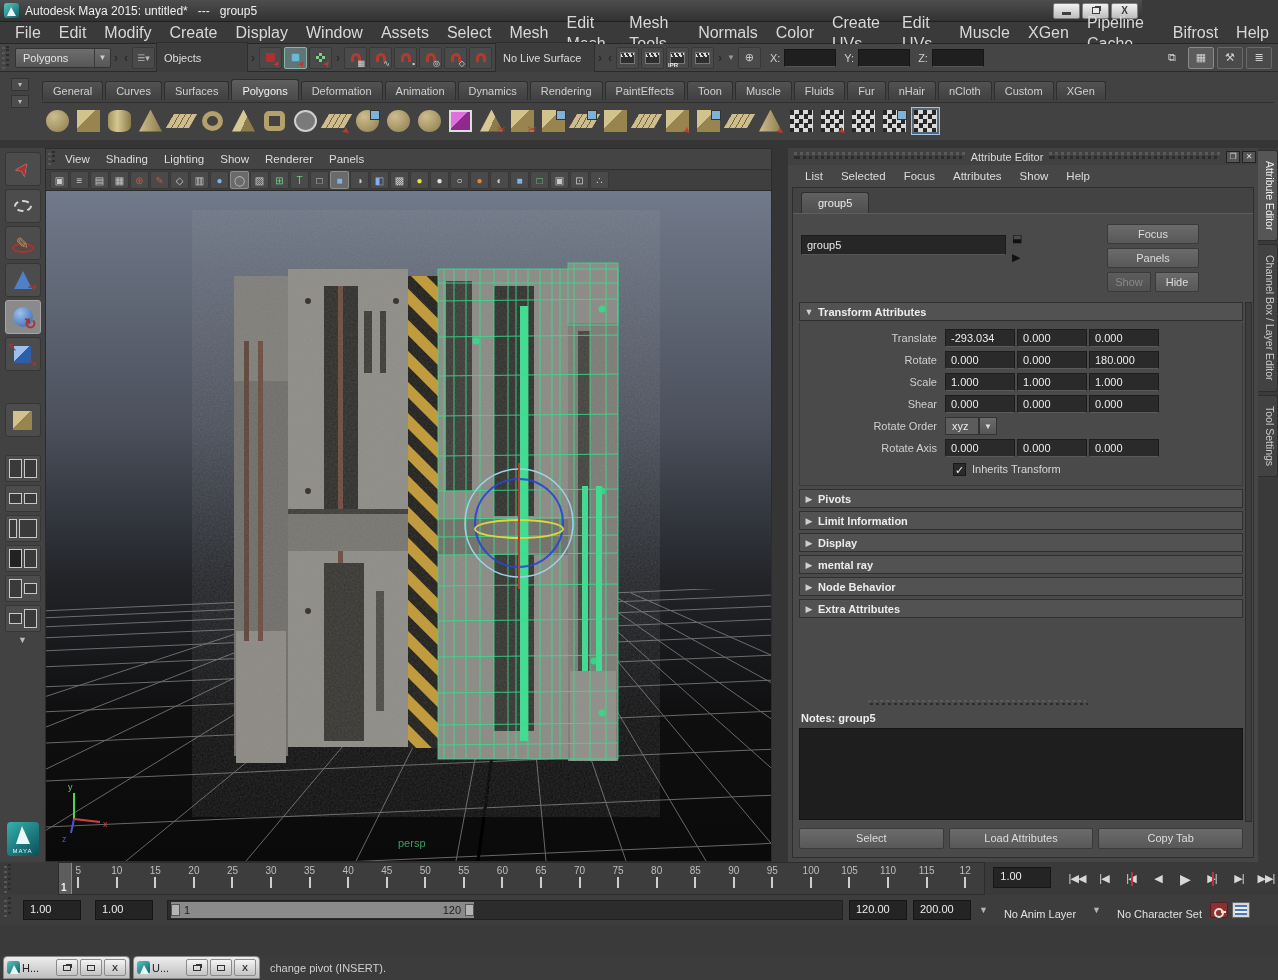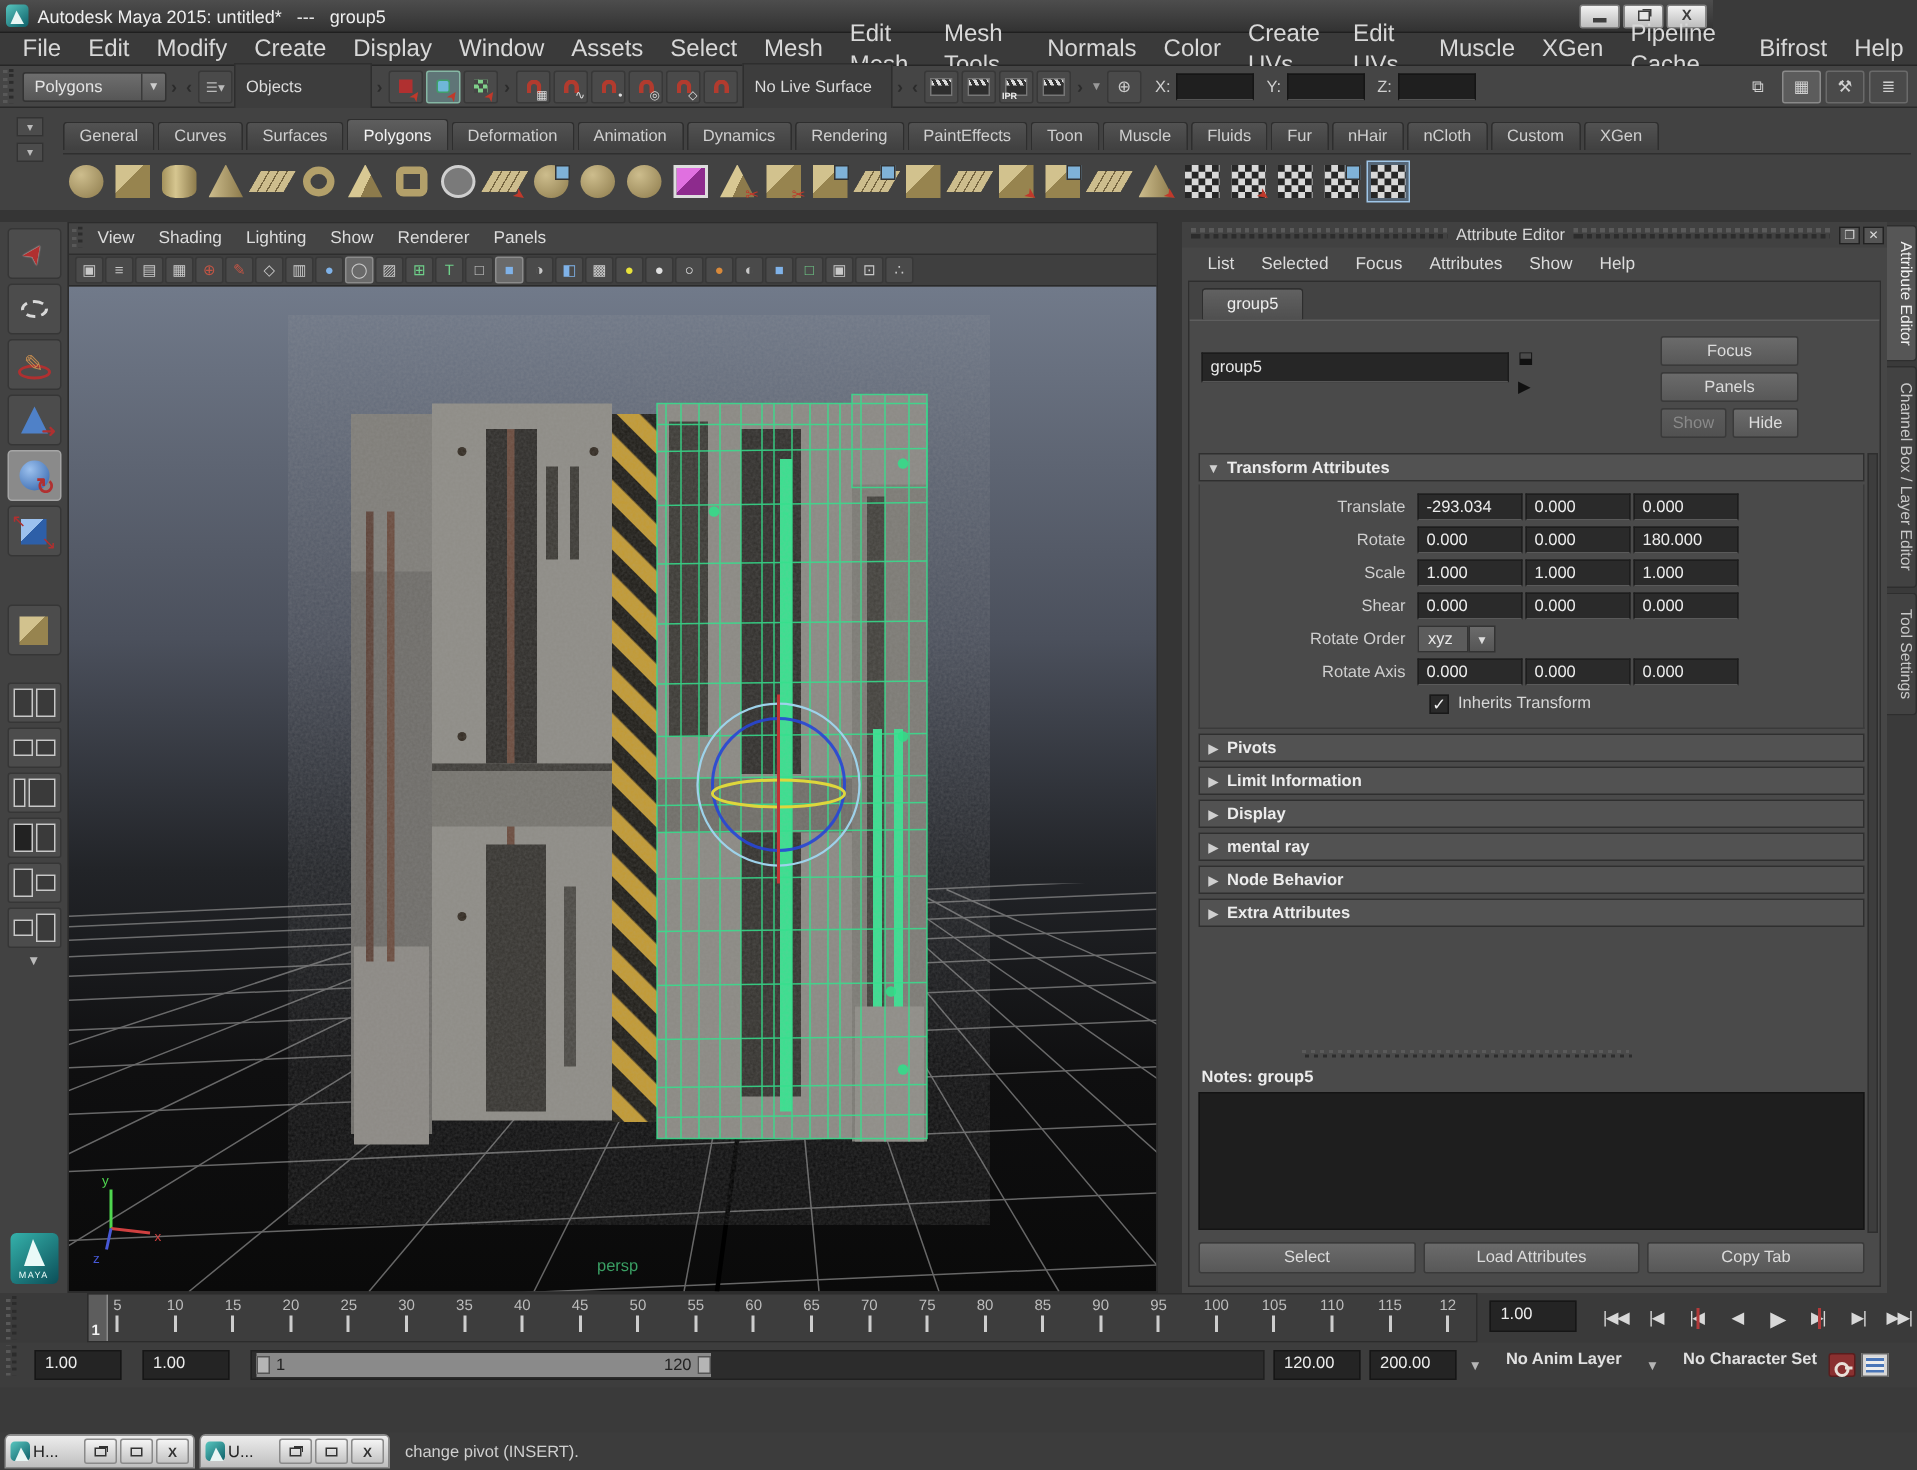--- a/index.html
+++ b/index.html
@@ -220,21 +220,21 @@
   .rangeslider{position:absolute;left:0;top:895px;width:1278px;height:30px;background:#3d3d3d;display:flex;align-items:center;}
   .rs-field{width:58px;height:20px;background:#242424;border:1px solid #161616;color:#ececec;padding:2px 6px;margin-right:14px;}
   .rs-track{position:relative;width:676px;height:20px;background:#2c2c2c;border:1px solid #202020;margin-right:6px;}
   .rs-bar{position:absolute;left:3px;top:1px;bottom:1px;width:303px;background:#8a8a8a;display:flex;align-items:center;}
   .rs-bar .h{width:9px;height:12px;background:#b5b5b5;border:1px solid #555;}
   .rs-bar .start{margin-right:4px;}
   .rs-bar .end{margin-left:4px;}
   .rs-bar .lblL{color:#222;flex:1;text-align:left;}
   .rs-bar .lblR{color:#222;}
   .rs-dd-arrow{color:#b5b5b5;font-size:9px;margin:0 8px;}
-  .rs-flat{height:20px;display:flex;align-items:flex-start;padding:0 8px;color:#e0e0e0;font-weight:bold;}
+  .rs-flat{height:20px;display:flex;align-items:flex-end;padding:0 8px;color:#e0e0e0;}
   .rs-keybtn{width:18px;height:16px;background:#8a3030;border:1px solid #5a1d1d;border-radius:2px;position:relative;margin-right:4px;}
   .rs-keybtn::after{content:'';position:absolute;left:3px;top:5px;width:6px;height:6px;border:2px solid #e8e0d8;border-radius:50%;}
   .rs-keybtn::before{content:'';position:absolute;right:1px;top:8px;width:5px;height:2px;background:#e8e0d8;}
   .rs-charbtn{width:18px;height:16px;background:#d8d8d8;border:1px solid #666;position:relative;}
   .rs-charbtn::after{content:'';position:absolute;inset:2px;background:repeating-linear-gradient(0deg,#4a76b8 0 2px,#eee 2px 4px);}
 
   
   .commandline{position:absolute;left:0;top:925px;width:1278px;height:30px;background:#3d3d3d;display:flex;align-items:center;}
   .mel-label{width:40px;text-align:center;color:#cfcfcf;}
   .cmd-input{width:596px;height:23px;background:#0a0a0a;border:1px solid #000;color:#ddd;margin-right:10px;}

